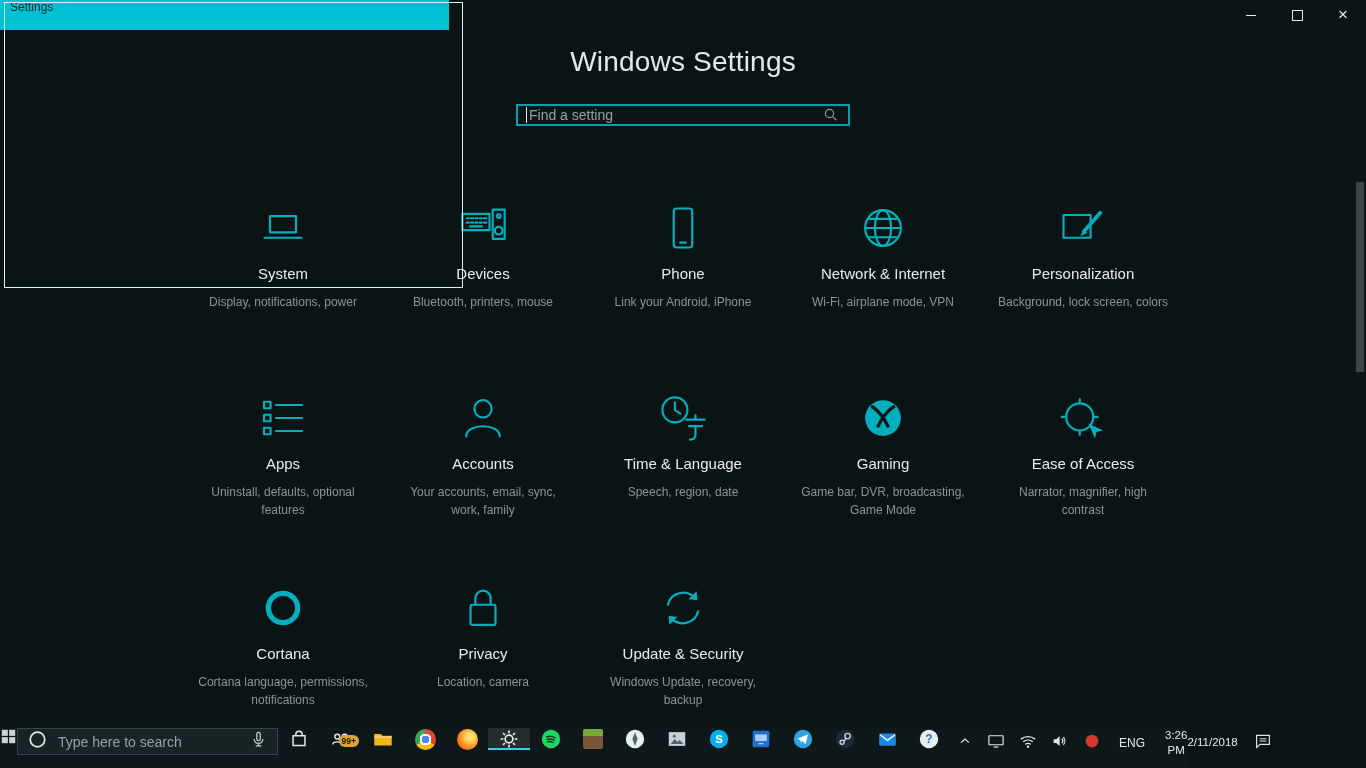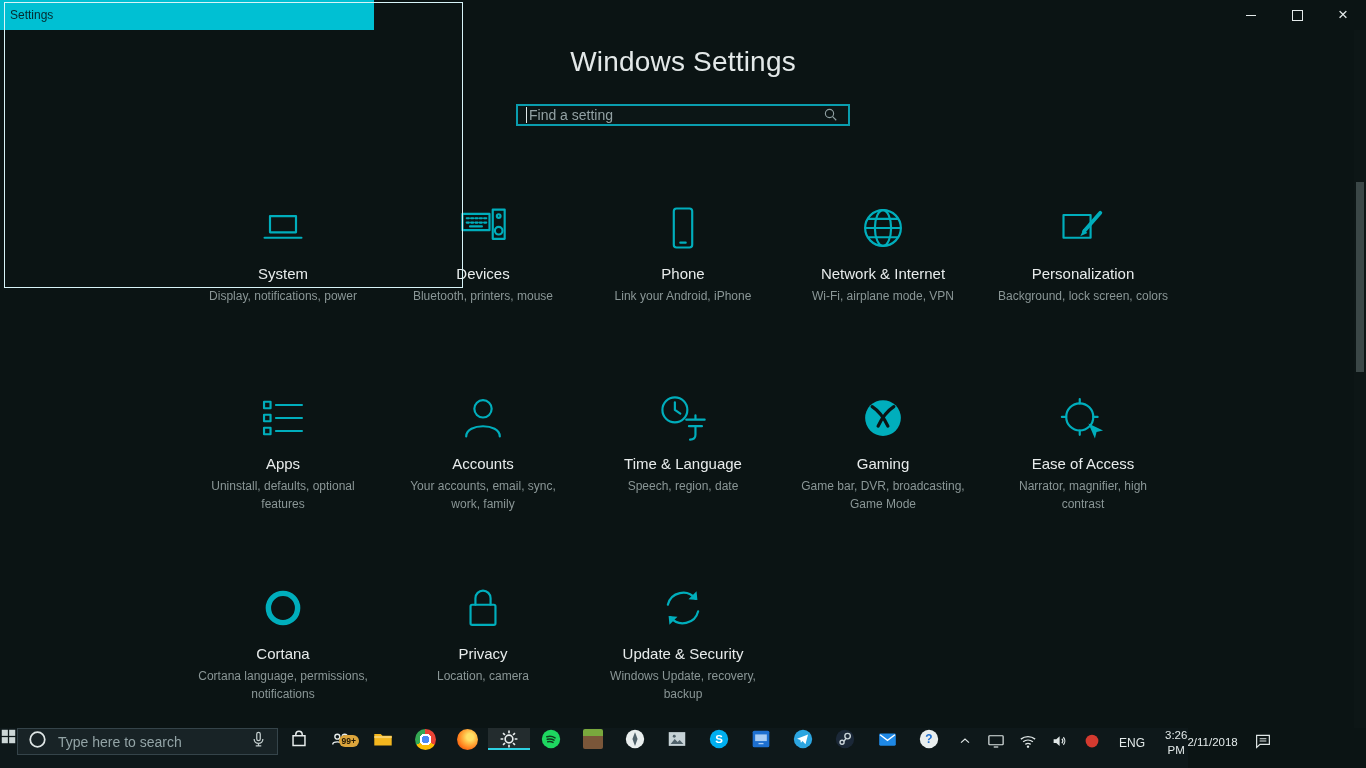--- a/index.html
+++ b/index.html
@@ -5,41 +5,41 @@
   html,body{margin:0;padding:0;}
   body{
     width:1366px;height:768px;overflow:hidden;position:relative;
     background:#0b1414;font-family:"Liberation Sans",sans-serif;
     -webkit-font-smoothing:antialiased;
   }
   .screen{position:absolute;inset:0;}
 
   
   .titlebar{position:relative;height:30px;background:#0b1414;z-index:10;}
-  .tb-highlight{position:absolute;left:0;top:0;width:374px;height:30px;background:#00c0d3;display:flex;align-items:center;}
+  .tb-highlight{position:absolute;left:0;top:0;width:449px;height:30px;background:#00c0d3;display:flex;}
   .win-title{margin-left:10px;font-size:12px;color:#05292e;}
   .win-controls{position:absolute;right:0;top:0;height:30px;display:flex;}
   .ctrl{width:46px;height:30px;display:flex;align-items:center;justify-content:center;color:#e4eaea;font-size:17px;}
   .g-min{width:10px;height:1px;background:#e4eaea;display:block;}
   .g-max{width:9px;height:9px;border:1px solid #e4eaea;display:block;}
 
   
   .content{position:relative;height:698px;overflow:hidden;}
   h1{margin:16px 0 0;text-align:center;font-size:28px;font-weight:300;color:#e3e8e8;letter-spacing:.2px;}
   .searchbox{box-sizing:border-box;width:334px;height:22px;margin:26px auto 0;border:2px solid #0a9dae;background:#0c1616;display:flex;align-items:center;padding:0 8px;}
   .caret{width:1px;height:16px;background:#dfe8e8;margin-right:2px;flex:0 0 auto;}
   .search-input{flex:1;min-width:0;background:transparent;border:none;outline:none;color:#cfdada;font-size:14px;padding:0;font-family:inherit;}
   .search-input::placeholder{color:#93a2a4;opacity:1;}
   .mag{display:flex;align-items:center;}
 
   .tiles{width:1000px;margin:74px auto 0;display:grid;grid-template-columns:repeat(5,200px);grid-auto-rows:190px;}
   .tile{box-sizing:border-box;padding:0 13px;text-align:center;cursor:default;}
   .tile-icon{height:56px;display:flex;align-items:center;justify-content:center;}
   .tile-label{margin-top:9px;font-size:15px;color:#e8ecec;}
-  .tile-desc{margin-top:5px;font-size:12px;color:#8a9696;line-height:1.5;}
+  .tile-desc{margin-top:11px;font-size:12px;color:#8a9696;line-height:1.5;}
 
   .scrollbar{position:absolute;top:30px;right:0;width:12px;height:698px;background:#0d1616;z-index:6;}
   .thumb{position:absolute;top:152px;left:2px;width:8px;height:190px;background:#3b4747;}
 
   
   .selection-rect{position:absolute;left:4px;top:2px;width:457px;height:284px;border:1px solid #d8f4f8;z-index:40;pointer-events:none;}
 
   
   .taskbar{position:absolute;left:0;bottom:0;width:1188px;height:40px;background:#0e181a;display:flex;align-items:flex-start;z-index:100;}
   .tb-start{width:46px;display:flex;align-items:center;justify-content:center;}

